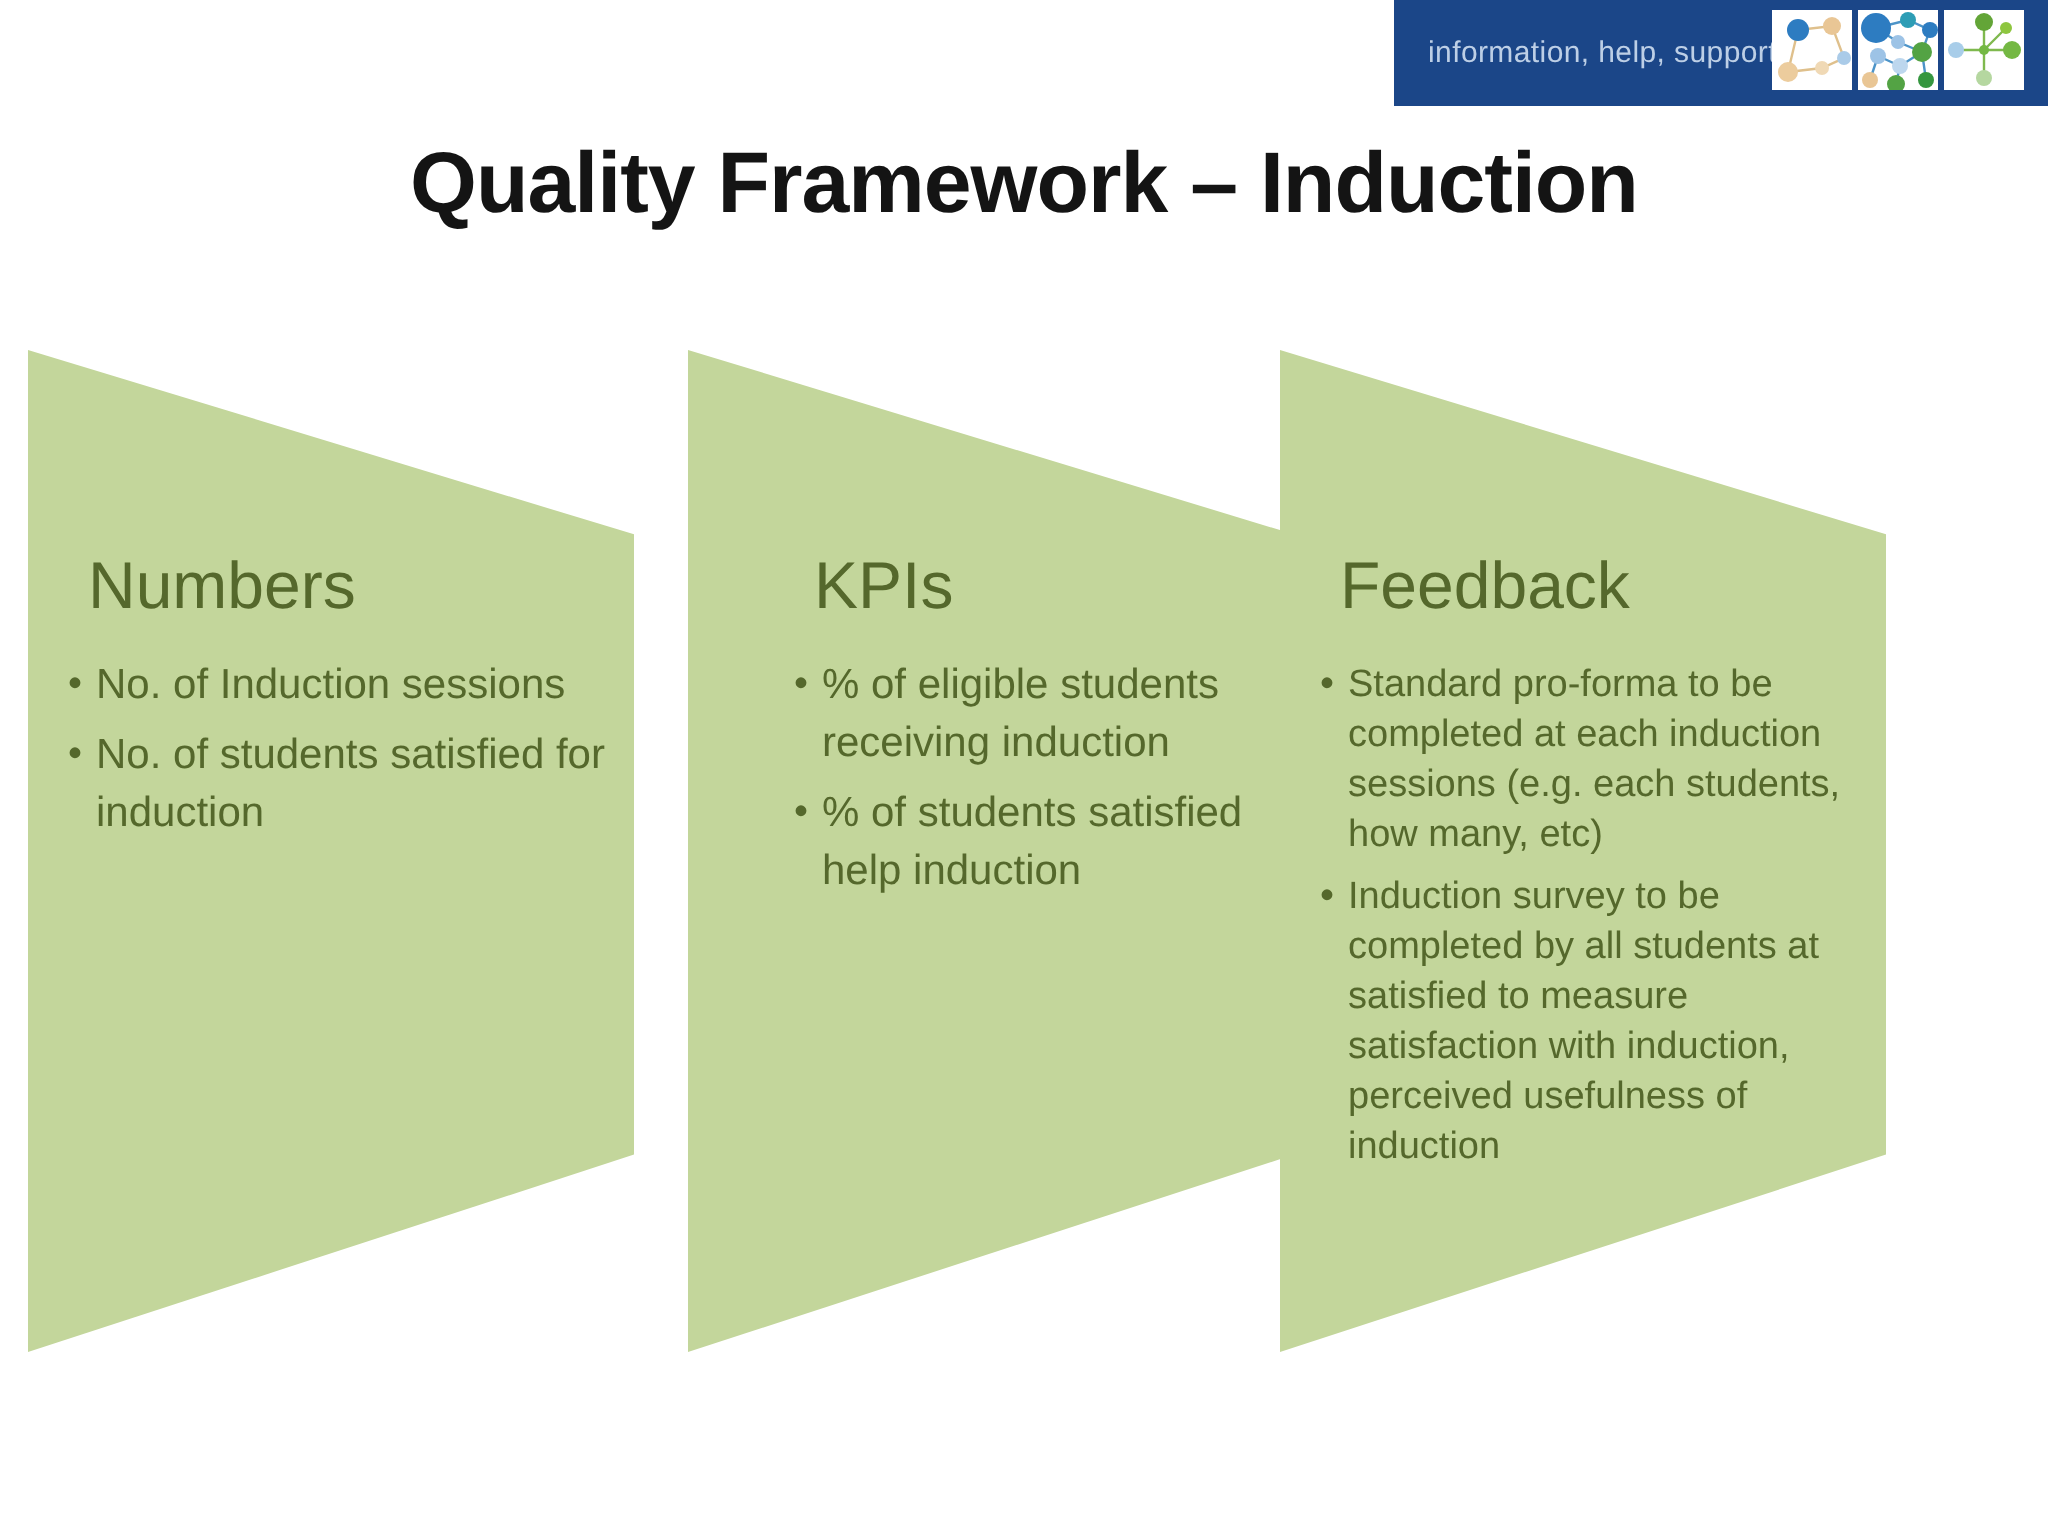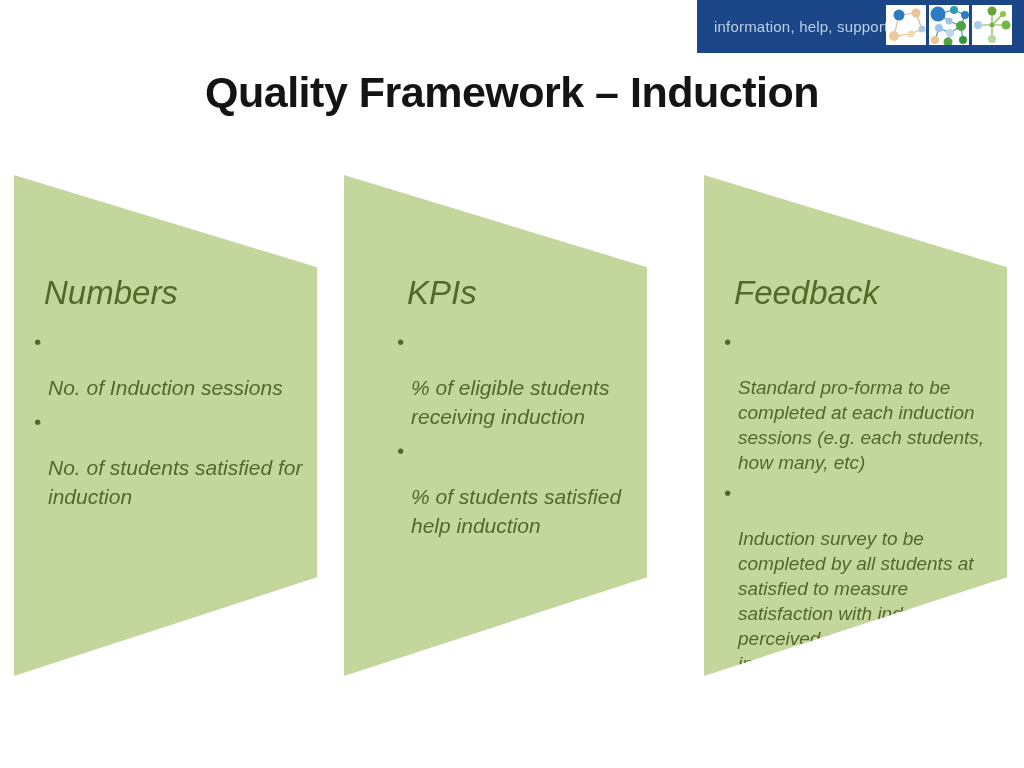--- a/index.html
+++ b/index.html
@@ -59,45 +59,44 @@
   
   .shape{
     position:absolute;
     top:175px;
     width:303px;height:501px;
     background:var(--shape-fill);
     clip-path:polygon(0 0, 100% 18.4%, 100% 80.3%, 0 100%);
   }
   .shape.c1{left:14px;}
   .shape.c2{left:344px;padding-left:33px;}
-  .shape.c3{left:704px;}
+  .shape.c3{left:640px;}
 
   .shape-content{
     padding:98px 8px 0 20px;
     color:var(--shape-text);
-    font-style:italic;
   }
   .col-heading{
     font-size:33px;
     font-weight:400;
     padding-left:10px;
     line-height:40px;
   }
   .bullets{margin-top:15px;}
   .bullet{
     display:flex;
     align-items:flex-start;
     margin-bottom:6px;
   }
   .bullet-marker{
     flex:0 0 14px;
     font-size:20px;
     line-height:inherit;
   }
-  .bullet-text{flex:1;margin-top:45px;}
+  .bullet-text{flex:1;}
   .c1 .bullet, .c2 .bullet{font-size:21px;line-height:29px;}
   .c3 .bullet{font-size:19px;line-height:25px;}
   .c3 .bullets{margin-top:17px;}
 </style>
 </head>
 <body>
 
 <div class="slide">
 
   <div class="logo-banner">

